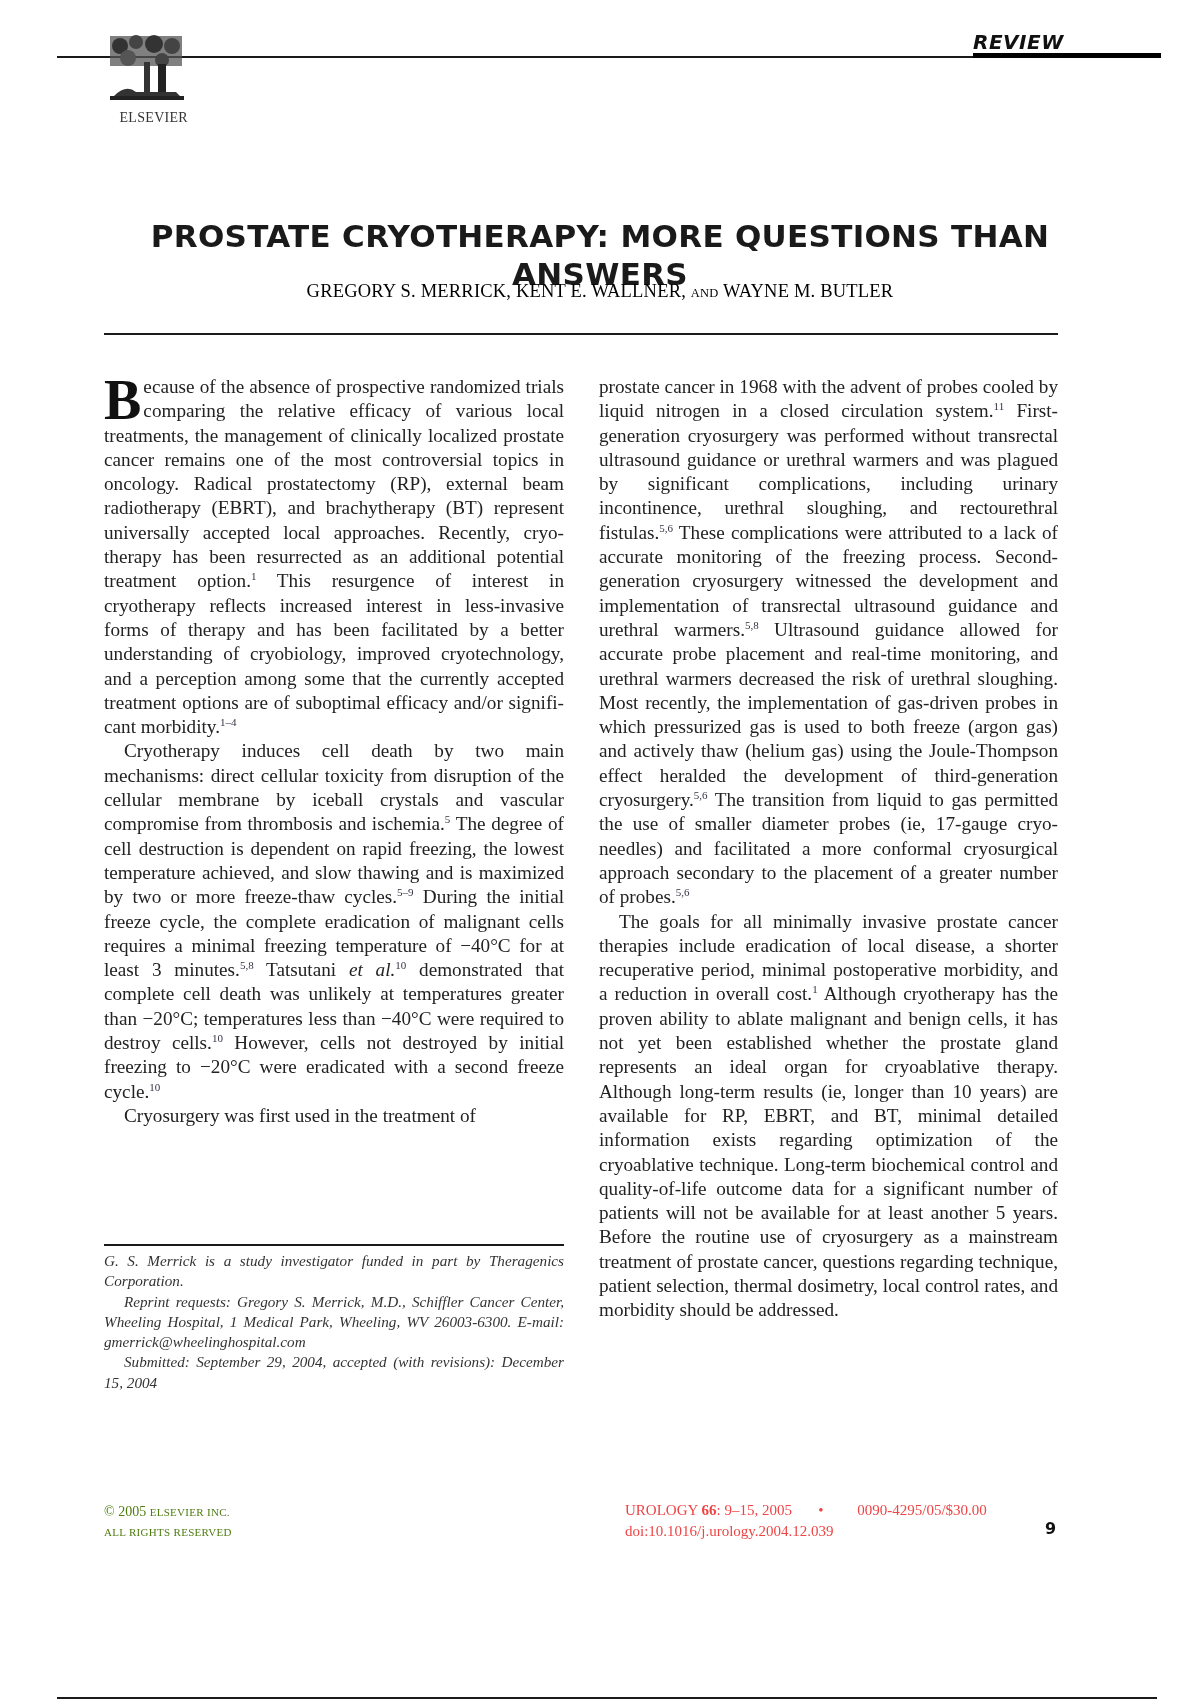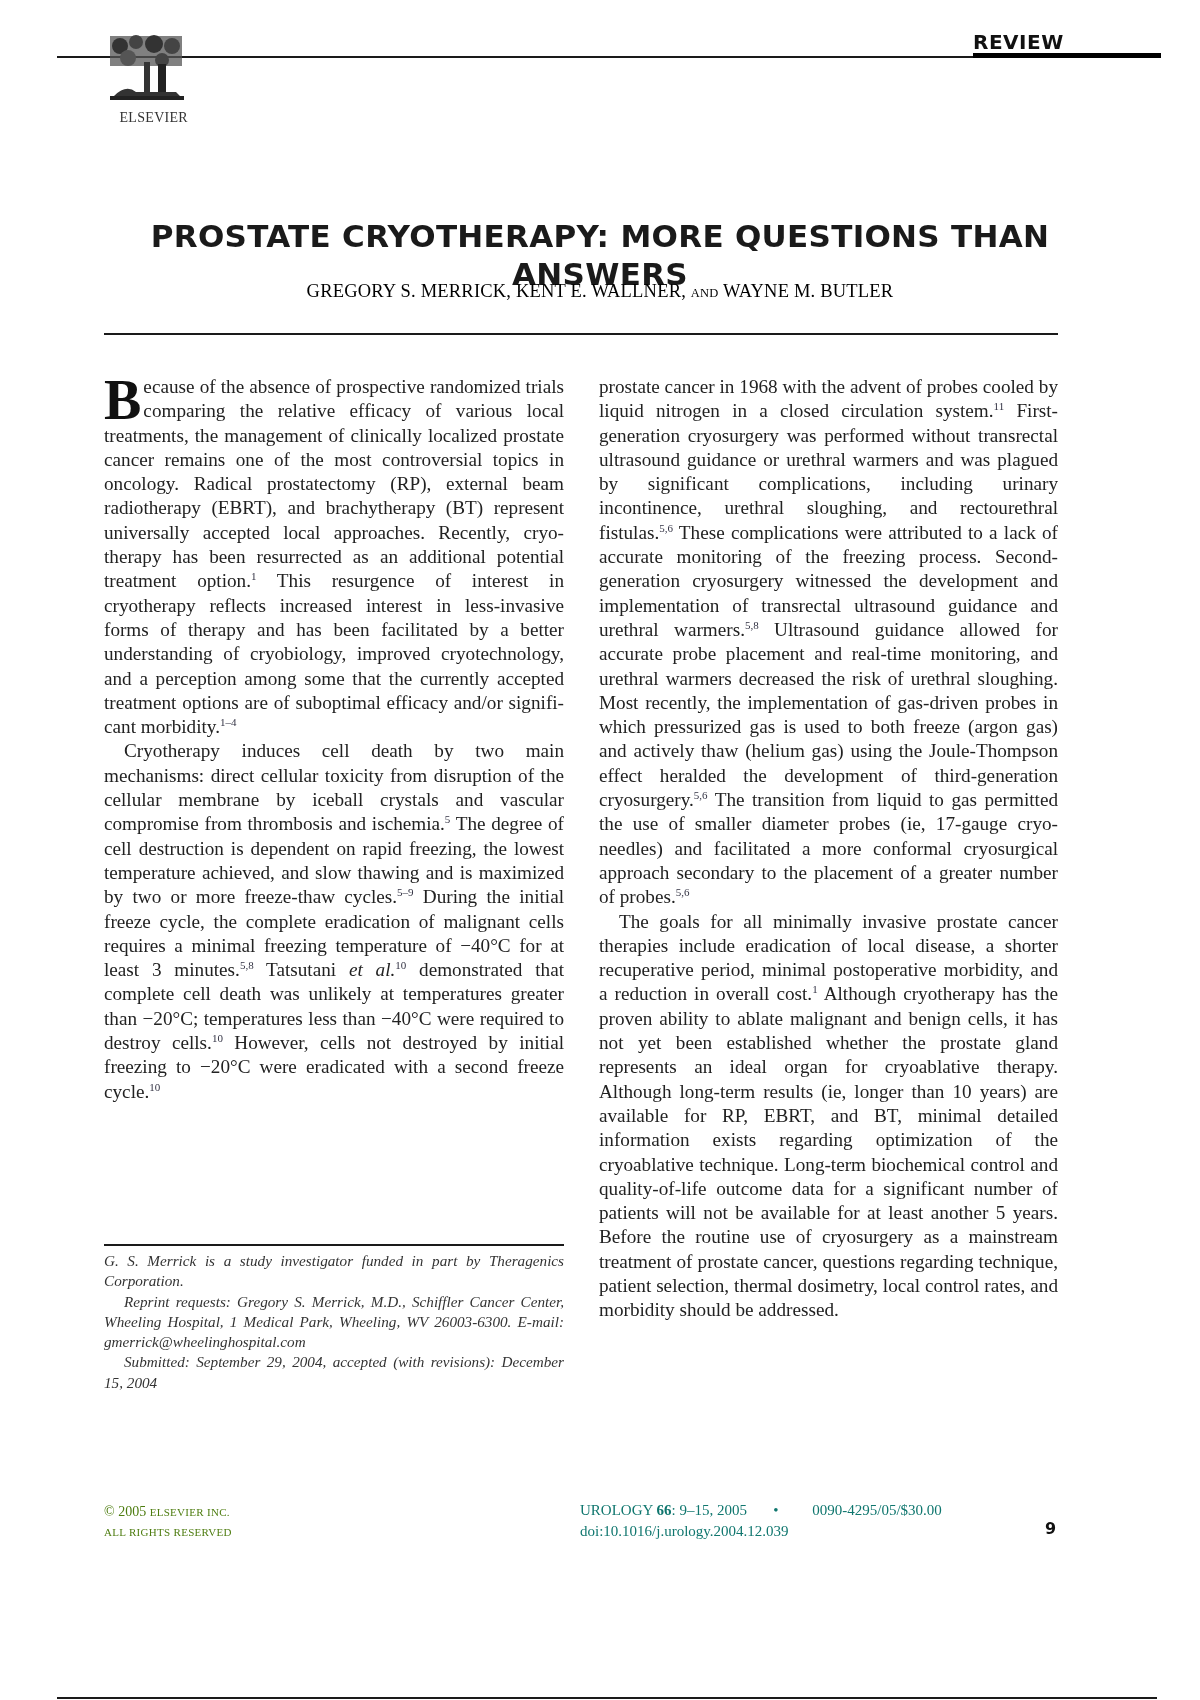--- a/index.html
+++ b/index.html
@@ -1,21 +1,21 @@
 <!DOCTYPE html>
 <html><head>
   <meta charset="utf-8">
   <style>
     * { box-sizing: border-box; margin: 0; padding: 0; }
     html, body { width: 1200px; height: 1700px; background: #ffffff; }
     body { position: relative; font-family: "Liberation Serif", "DejaVu Serif", serif; color: #1a1a1a; overflow: hidden; }
 
     .header-rule { position: absolute; left: 57px; top: 56px; width: 1100px; height: 2px; background: #1a1a1a; }
     .review-bar { position: absolute; left: 973px; top: 53px; width: 188px; height: 5px; background: #000; }
-    .review-label { position: absolute; left: 973px; top: 30px; font-family: "DejaVu Sans", "Liberation Sans", sans-serif; font-weight: bold; font-size: 20px; letter-spacing: 0.5px; color: #111; }
+    .review-label { position: absolute; left: 973px; top: 30px; font-family: "DejaVu Sans", "Liberation Sans", sans-serif; font-weight: bold; font-size: 20px; letter-spacing: 0.5px; color: #111; font-style: italic; }
 
     .logo { position: absolute; left: 104px; top: 34px; width: 84px; height: 92px; }
     .logo-tree { position: absolute; left: 2px; top: 0; width: 80px; height: 68px; }
     .logo-text { position: absolute; left: 0; top: 76px; width: 84px; text-align: right; font-size: 14px; letter-spacing: 0.3px; color: #333; font-family: "Liberation Serif", serif; }
 
     .title { position: absolute; left: 150px; top: 176px; width: 900px; text-align: center; font-family: "DejaVu Sans", "Liberation Sans", sans-serif; font-size: 31px; line-height: 38px; color: #1a1a1a; letter-spacing: 0.3px; margin-top: 41px; }
     .authors { position: absolute; left: 150px; top: 281px; width: 900px; text-align: center; font-size: 18.5px; color: #000000; letter-spacing: 0.2px; }
     .authors .sc { font-size: 12.5px; }
 
     .title-rule { position: absolute; left: 104px; top: 333px; width: 954px; height: 1.5px; background: #1a1a1a; }
@@ -29,21 +29,21 @@
     sup { font-size: 11px; line-height: 0; vertical-align: 7px; color: #334; }
 
     .fn-rule { position: absolute; left: 104px; top: 1244px; width: 460px; height: 1.5px; background: #1a1a1a; }
     .footnotes { position: absolute; left: 104px; top: 1251px; width: 460px; font-size: 15.2px; line-height: 20.3px; font-style: italic; text-align: justify; color: #333; }
     .footnotes p { text-indent: 20px; }
     .footnotes p.first { text-indent: 0; }
 
     .copyright { position: absolute; left: 104px; top: 1502px; font-size: 14px; color: #4d7c0f; line-height: 20px; }
     .copyright .sc { font-size: 11px; letter-spacing: 0.3px; }
 
-    .journal-ref { position: absolute; left: 580px; top: 1500px; width: 480px; font-size: 15px; color: #0f766e; line-height: 21px; }
+    .journal-ref { position: absolute; left: 625px; top: 1500px; width: 480px; font-size: 15px; color: #ef4444; line-height: 21px; }
     .journal-ref .line1 { display: block; }
     .journal-ref .line2 { display: block; padding-right: 52px; }
     .page-number { position: absolute; left: 1045px; top: 1519px; font-family: "DejaVu Sans", sans-serif; font-weight: bold; font-size: 16px; color: #111; }
 
     .bottom-rule { position: absolute; left: 57px; top: 1697px; width: 1100px; height: 2px; background: #1a1a1a; }
   </style>
 </head>
 <body>
 
 <div class="header-rule"></div>
@@ -75,20 +75,23 @@
 </div>
 <div class="title-rule"></div>
 
 <div class="col col-left">
   <p class="first">
     <span class="dropcap">B</span><span>ecause of the absence of prospective random­ized trials comparing the relative efficacy of various local treatments, the management of clini­cally localized prostate cancer remains one of the most controversial topics in oncology. Radical prostatectomy (RP), external beam radiotherapy (EBRT), and brachytherapy (BT) represent univer­sally accepted local approaches. Recently, cryo­therapy has been resurrected as an additional po­tential treatment option.</span><sup>1</sup><span> This resurgence of interest in cryotherapy reflects increased interest in less-invasive forms of therapy and has been fa­cilitated by a better understanding of cryobiology, improved cryotechnology, and a perception among some that the currently accepted treatment options are of suboptimal efficacy and/or signifi­cant morbidity.</span><sup>1–4</sup>
   </p>
   <p>
     <span>Cryotherapy induces cell death by two main mechanisms: direct cellular toxicity from disrup­tion of the cellular membrane by iceball crystals and vascular compromise from thrombosis and ischemia.</span><sup>5</sup><span> The degree of cell destruction is depen­dent on rapid freezing, the lowest temperature achieved, and slow thawing and is maximized by two or more freeze-thaw cycles.</span><sup>5–9</sup><span> During the ini­tial freeze cycle, the complete eradication of malig­nant cells requires a minimal freezing temperature of −40°C for at least 3 minutes.</span><sup>5,8</sup><span> Tatsutani </span><i>et al.</i><sup>10</sup><span> demonstrated that complete cell death was un­likely at temperatures greater than −20°C; temper­atures less than −40°C were required to destroy cells.</span><sup>10</sup><span> However, cells not destroyed by initial freezing to −20°C were eradicated with a second freeze cycle.</span><sup>10</sup>
   </p>
+  <p>
+    <span>Cryosurgery was first used in the treatment of</span>
+  </p>
 </div>
 
 <div class="fn-rule"></div>
 <div class="footnotes">
   <p class="first">G. S. Merrick is a study investigator funded in part by Theragen­ics Corporation.</p>
   <p>Reprint requests: Gregory S. Merrick, M.D., Schiffler Cancer Center, Wheeling Hospital, 1 Medical Park, Wheeling, WV 26003-6300. E-mail: gmerrick@wheelinghospital.com</p>
   <p>Submitted: September 29, 2004, accepted (with revisions): De­cember 15, 2004</p>
 </div>
 
 <div class="col col-right">

